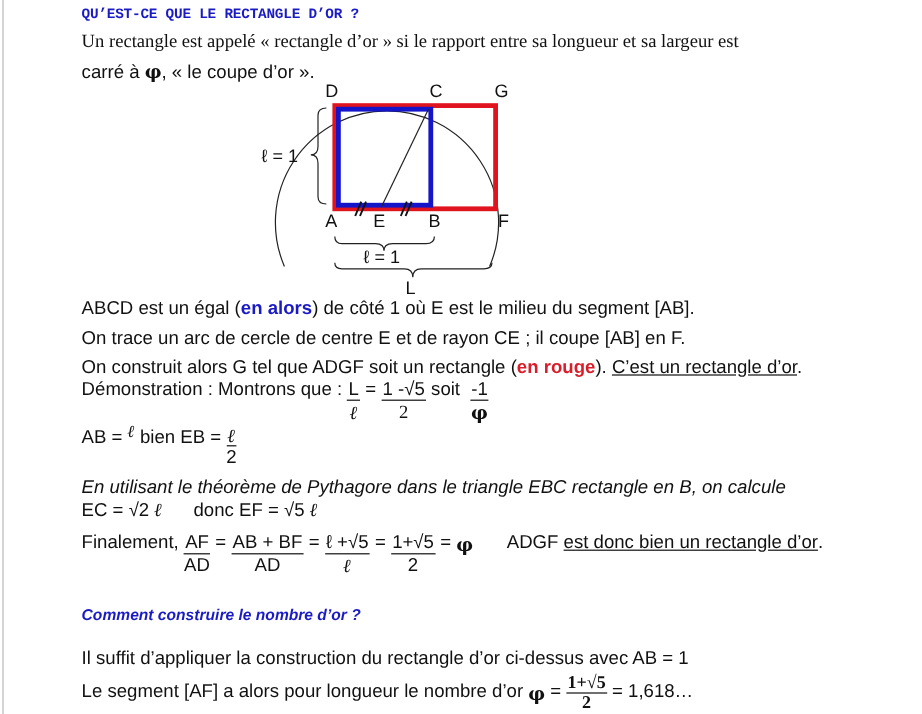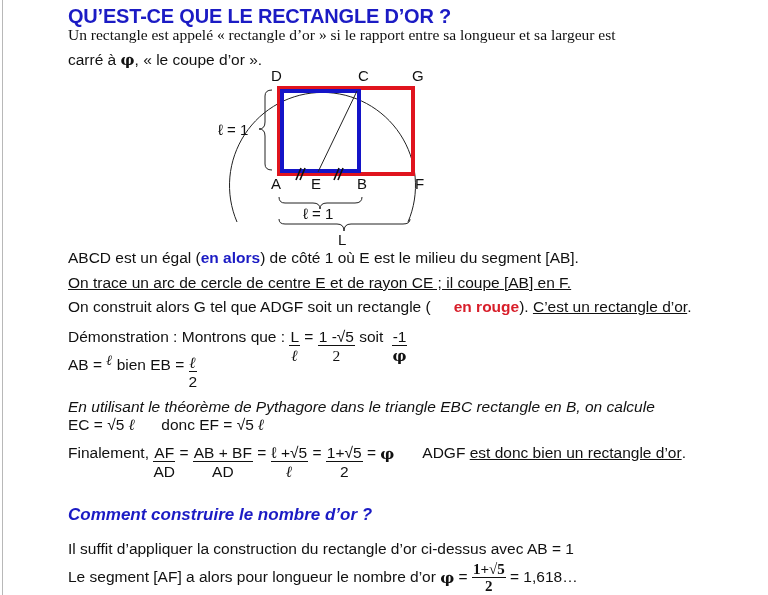--- a/index.html
+++ b/index.html
@@ -3,25 +3,25 @@
 <meta charset="utf-8">
 <style>
   html, body { margin:0; padding:0; }
   body {
     width:768px; height:595px; overflow:hidden; background:#ffffff;
     font-family:"Liberation Sans", sans-serif; color:#111;
     position:relative;
   }
   .left-border { position:absolute; left:2px; top:0; width:1px; height:595px; background:#b8b8b8; }
   .abs { position:absolute; white-space:nowrap; }
-  .h1 { color:#1b1bc4; font-weight:bold; font-size:20px; letter-spacing:-0.2px; }
-  .h2 { color:#1b1bc4; font-weight:bold; font-style:italic; font-size:17px; }
+  .h1 { color:#1b1bc4; font-weight:bold; font-size:12px; letter-spacing:-0.2px;font-family:Liberation Mono, monospace; }
+  .h2 { color:#1b1bc4; font-weight:bold; font-style:italic; font-size:13px; }
   .txt { font-size:15.5px; color:#111; }
   .blue { color:#1b1bc4; font-weight:bold; }
-  .red { color:#d81e2a; font-weight:bold;margin-left:23px; }
+  .red { color:#d81e2a; font-weight:bold; }
   .u { text-decoration:underline; }
   .serif { font-family:"Liberation Serif", serif; }
   .frac { display:inline-block; position:relative; text-align:center; }
   .frac .num { display:block; border-bottom:1px solid #111; padding:0 1px; line-height:17px; }
   .frac .den { display:block; line-height:20px; }
   .phi { font-family:"DejaVu Serif", serif; font-weight:bold; }
   .ell { font-family:"DejaVu Serif", serif; font-style:italic; font-weight:bold; }
   svg text { font-family:"Liberation Sans", sans-serif; font-size:15px; fill:#111; }
 </style>
 </head>
@@ -67,36 +67,36 @@
   <text x="357" y="189">B</text>
   <text x="415" y="189">F</text>
   <text x="218" y="135">ℓ = 1</text>
   <text x="303" y="219">ℓ = 1</text>
   <text x="338" y="245">L</text>
 </svg>
 
 <div class="abs txt" style="left:68px; top:249px;">
   <span>ABCD est un égal (</span><span class="blue">en alors</span><span>) de côté 1 où E est le milieu du segment [AB].</span>
 </div>
-<div class="abs txt" style="left:68px; top:274px;text-decoration:underline;">On trace un arc de cercle de centre E et de rayon CE ; il coupe [AB] en F.</div>
+<div class="abs txt" style="left:68px; top:274px;">On trace un arc de cercle de centre E et de rayon CE ; il coupe [AB] en F.</div>
 <div class="abs txt" style="left:68px; top:298px;">
   <span>On construit alors G tel que ADGF soit un rectangle (</span><span class="red">en rouge</span><span>).  </span><span class="u">C’est un rectangle d’or</span><span>.</span>
 </div>
 
-<div class="abs txt" style="left:68px; top:316px;margin-top:12px;">
+<div class="abs txt" style="left:68px; top:316px;">
   <span style="vertical-align:top;">Démonstration : Montrons que : </span><span class="frac" style="vertical-align:top;"><span class="num">L</span><span class="den ell">ℓ</span></span><span style="vertical-align:top;"> = </span><span class="frac" style="vertical-align:top;"><span class="num">1 -√5</span><span class="den serif">2</span></span><span style="vertical-align:top;"> soit </span><span class="frac" style="vertical-align:top; margin-left:4px;"><span class="num">-1</span><span class="den phi">φ</span></span>
 </div>
 
 <div class="abs txt" style="left:68px; top:356px;">
   <span style="vertical-align:top;">AB = </span><span class="ell" style="vertical-align:top; position:relative; top:-4px; font-size:14px;">ℓ</span><span style="vertical-align:top;"> bien EB = </span><span class="frac" style="vertical-align:top; top:-2px;"><span class="num ell">ℓ</span><span class="den">2</span></span>
 </div>
 
 <div class="abs txt" style="left:68px; top:398px;font-style:italic;">En utilisant le théorème de Pythagore dans le triangle  EBC rectangle en B, on calcule</div>
 <div class="abs txt" style="left:68px; top:415px;">
-  <span>EC = √5 </span><span class="ell">ℓ</span><span style="display:inline-block; width:26px;"></span><span>donc EF = √5 </span><span class="ell">ℓ</span>
+  <span>EC = √2 </span><span class="ell">ℓ</span><span style="display:inline-block; width:26px;"></span><span>donc EF = √5 </span><span class="ell">ℓ</span>
 </div>
 
 <div class="abs txt" style="left:68px; top:444px;">
   <span style="vertical-align:top;">Finalement, </span><span class="frac" style="vertical-align:top;"><span class="num">AF</span><span class="den">AD</span></span><span style="vertical-align:top;"> = </span><span class="frac" style="vertical-align:top;"><span class="num">AB + BF</span><span class="den">AD</span></span><span style="vertical-align:top;"> = </span><span class="frac" style="vertical-align:top;"><span class="num">ℓ +√5</span><span class="den ell">ℓ</span></span><span style="vertical-align:top;">  = </span><span class="frac" style="vertical-align:top;"><span class="num">1+√5 </span><span class="den">2</span></span><span style="vertical-align:top;"> = </span><span class="phi" style="vertical-align:top;">φ</span><span style="display:inline-block; width:28px;"></span><span style="vertical-align:top;">ADGF </span><span class="u" style="vertical-align:top;">est donc bien un rectangle d’or</span><span style="vertical-align:top;">.</span>
 </div>
 
 <div class="abs h2" style="left:68px; top:505px;">Comment construire le nombre d’or ?</div>
 <div class="abs txt" style="left:68px; top:540px;">Il suffit d’appliquer la construction du rectangle d’or ci-dessus avec AB = 1</div>
 <div class="abs txt" style="left:68px; top:562px;">
   <span style="vertical-align:top; position:relative; top:6px;">Le segment [AF] a alors pour longueur le nombre d’or </span><span class="phi" style="vertical-align:top; position:relative; top:6px;">φ</span><span style="vertical-align:top; position:relative; top:6px;"> = </span><span class="frac serif" style="vertical-align:top; font-weight:bold; font-size:15px;"><span class="num" style="line-height:15px;">1+√5</span><span class="den" style="line-height:16px;">2</span></span><span style="vertical-align:top; position:relative; top:6px;"> = 1,618…</span>

